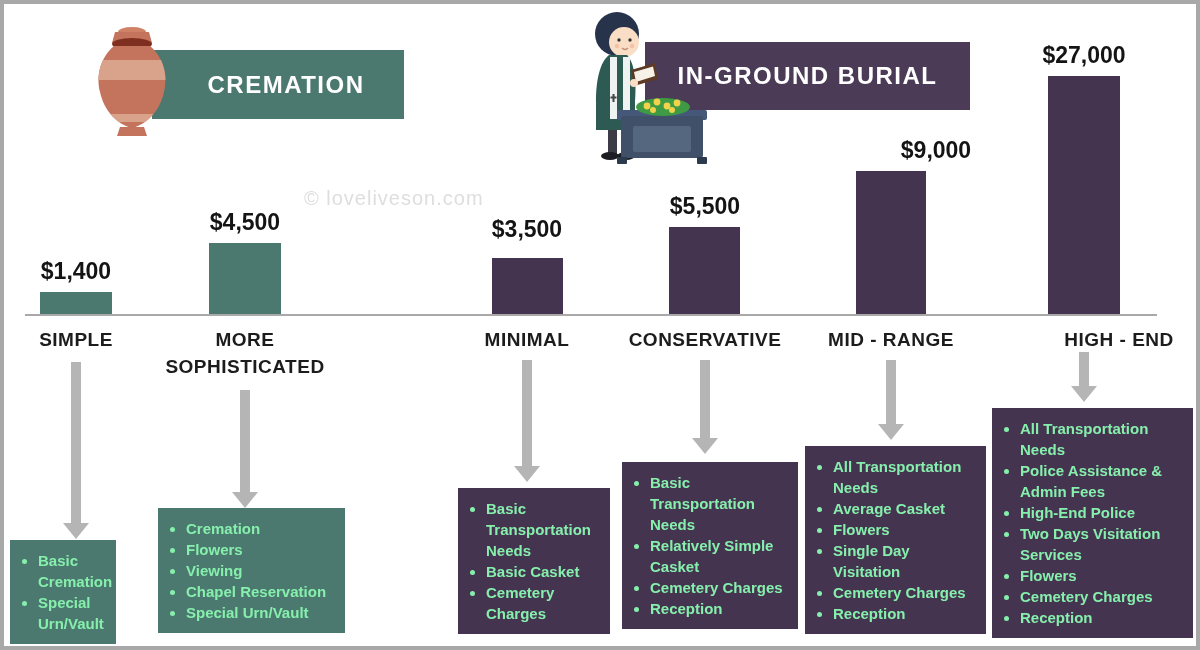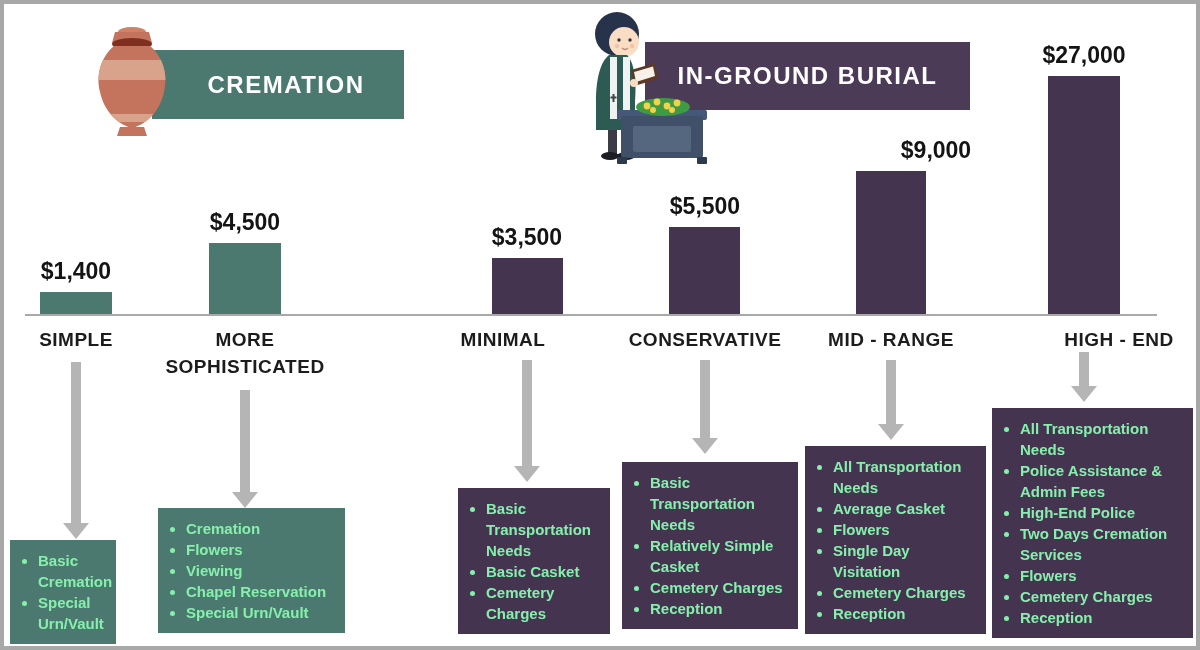--- a/index.html
+++ b/index.html
@@ -88,20 +88,21 @@
         <ellipse cx="80" cy="99" rx="27" ry="9" fill="#3f9b43"></ellipse>
         <circle cx="64" cy="98" r="3.4" fill="#f2d24b"></circle>
         <circle cx="74" cy="94" r="3.4" fill="#f2d24b"></circle>
         <circle cx="84" cy="98" r="3.4" fill="#f2d24b"></circle>
         <circle cx="94" cy="95" r="3.4" fill="#f2d24b"></circle>
         <circle cx="70" cy="102" r="3" fill="#f2d24b"></circle>
         <circle cx="89" cy="102" r="3" fill="#f2d24b"></circle>
       </svg>
     </div>
 
+    <div class="watermark">© loveliveson.com</div>
 
     <div class="axis" id="axis-line" style="background: rgb(169, 169, 169);"></div>
 
     <div id="columns">
         <div class="bar" style="left: 36px; top: 288px; width: 72px; height: 22px; background: rgb(75, 121, 112);"></div>
         <div class="price" style="left: -8px; top: 254px;">$1,400</div>
         <div class="cat" style="left: -38px; width: 220px;">SIMPLE</div>
         <div class="arrow-stem" style="left: 67px; top: 358px; height: 161px; background: rgb(181, 181, 181);"></div>
         <div class="arrow-head" style="left: 59px; top: 519px; border-top-color: rgb(181, 181, 181);"></div>
         <div class="info-box" style="left: 6px; top: 536px; width: 106px; background: rgb(75, 121, 112);">
@@ -118,22 +119,22 @@
         <div class="info-box" style="left: 154px; top: 504px; width: 187px; background: rgb(75, 121, 112);">
           <ul>
             <li>Cremation</li>
             <li>Flowers</li>
             <li>Viewing</li>
             <li>Chapel Reservation</li>
             <li>Special Urn/Vault</li>
           </ul>
         </div>
         <div class="bar" style="left: 488px; top: 254px; width: 71px; height: 56px; background: rgb(68, 52, 80);"></div>
-        <div class="price" style="left: 443px; top: 220px;">$3,500</div>
-        <div class="cat" style="left: 389px; width: 220px;">MINIMAL</div>
+        <div class="price" style="left: 443px; top: 212px;">$3,500</div>
+        <div class="cat" style="left: 413px; width: 220px;">MINIMAL</div>
         <div class="arrow-stem" style="left: 518px; top: 356px; height: 106px; background: rgb(181, 181, 181);"></div>
         <div class="arrow-head" style="left: 510px; top: 462px; border-top-color: rgb(181, 181, 181);"></div>
         <div class="info-box" style="left: 454px; top: 484px; width: 152px; background: rgb(68, 52, 80);">
           <ul>
             <li>Basic Transportation Needs</li>
             <li>Basic Casket</li>
             <li>Cemetery Charges</li>
           </ul>
         </div>
         <div class="bar" style="left: 665px; top: 223px; width: 71px; height: 87px; background: rgb(68, 52, 80);"></div>
@@ -167,21 +168,21 @@
         <div class="bar" style="left: 1044px; top: 72px; width: 72px; height: 238px; background: rgb(68, 52, 80);"></div>
         <div class="price" style="left: 1000px; top: 38px;">$27,000</div>
         <div class="cat" style="left: 1005px; width: 220px;">HIGH - END</div>
         <div class="arrow-stem" style="left: 1075px; top: 348px; height: 34px; background: rgb(181, 181, 181);"></div>
         <div class="arrow-head" style="left: 1067px; top: 382px; border-top-color: rgb(181, 181, 181);"></div>
         <div class="info-box" style="left: 988px; top: 404px; width: 201px; background: rgb(68, 52, 80);">
           <ul>
             <li>All Transportation Needs</li>
             <li>Police Assistance &amp; Admin Fees</li>
             <li>High-End Police</li>
-            <li>Two Days Cremation Services</li>
+            <li>Two Days Visitation Services</li>
             <li>Flowers</li>
             <li>Cemetery Charges</li>
             <li>Reception</li>
           </ul>
         </div>
       </div>
 
   </div>
 </div>
 

